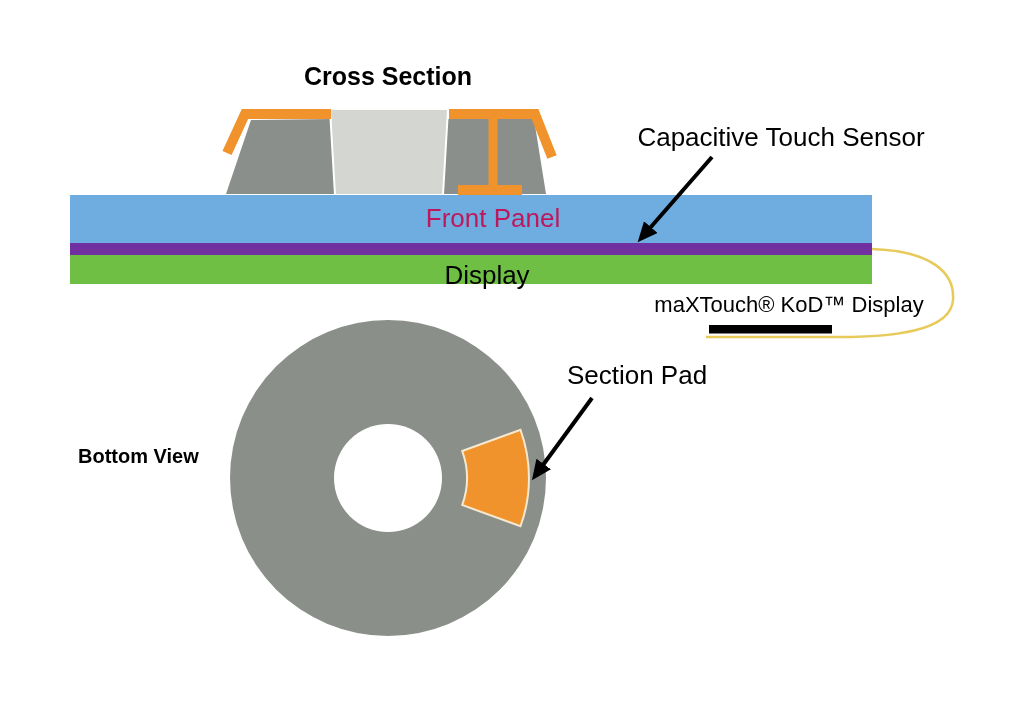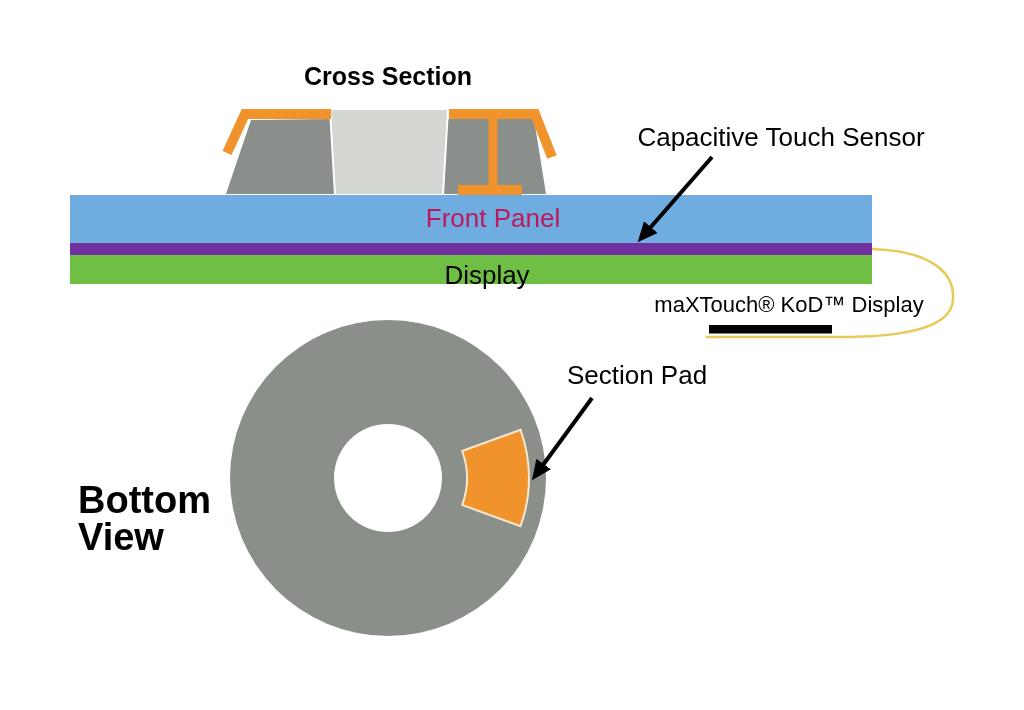--- a/index.html
+++ b/index.html
@@ -34,23 +34,22 @@
   .sensor-callout {
     left: 601px; top: 122px; width: 360px;
     font-size: 26px;
   }
   .chip-label {
     left: 639px; top: 292px; width: 300px;
     font-size: 22px;
   }
   .bottom-view-title {
     left: 78px; top: 438px; width: 130px;
-    font-size: 38px; font-weight: 700; line-height: 37px;
+    font-size: 20px; font-weight: 700; line-height: 37px;
     white-space: normal;
-    margin-top: 44px;
   }
   .pad-callout {
     left: 537px; top: 360px; width: 200px;
     font-size: 26px;
   }
 </style>
 </head>
 <body>
 
 <div class="canvas">

